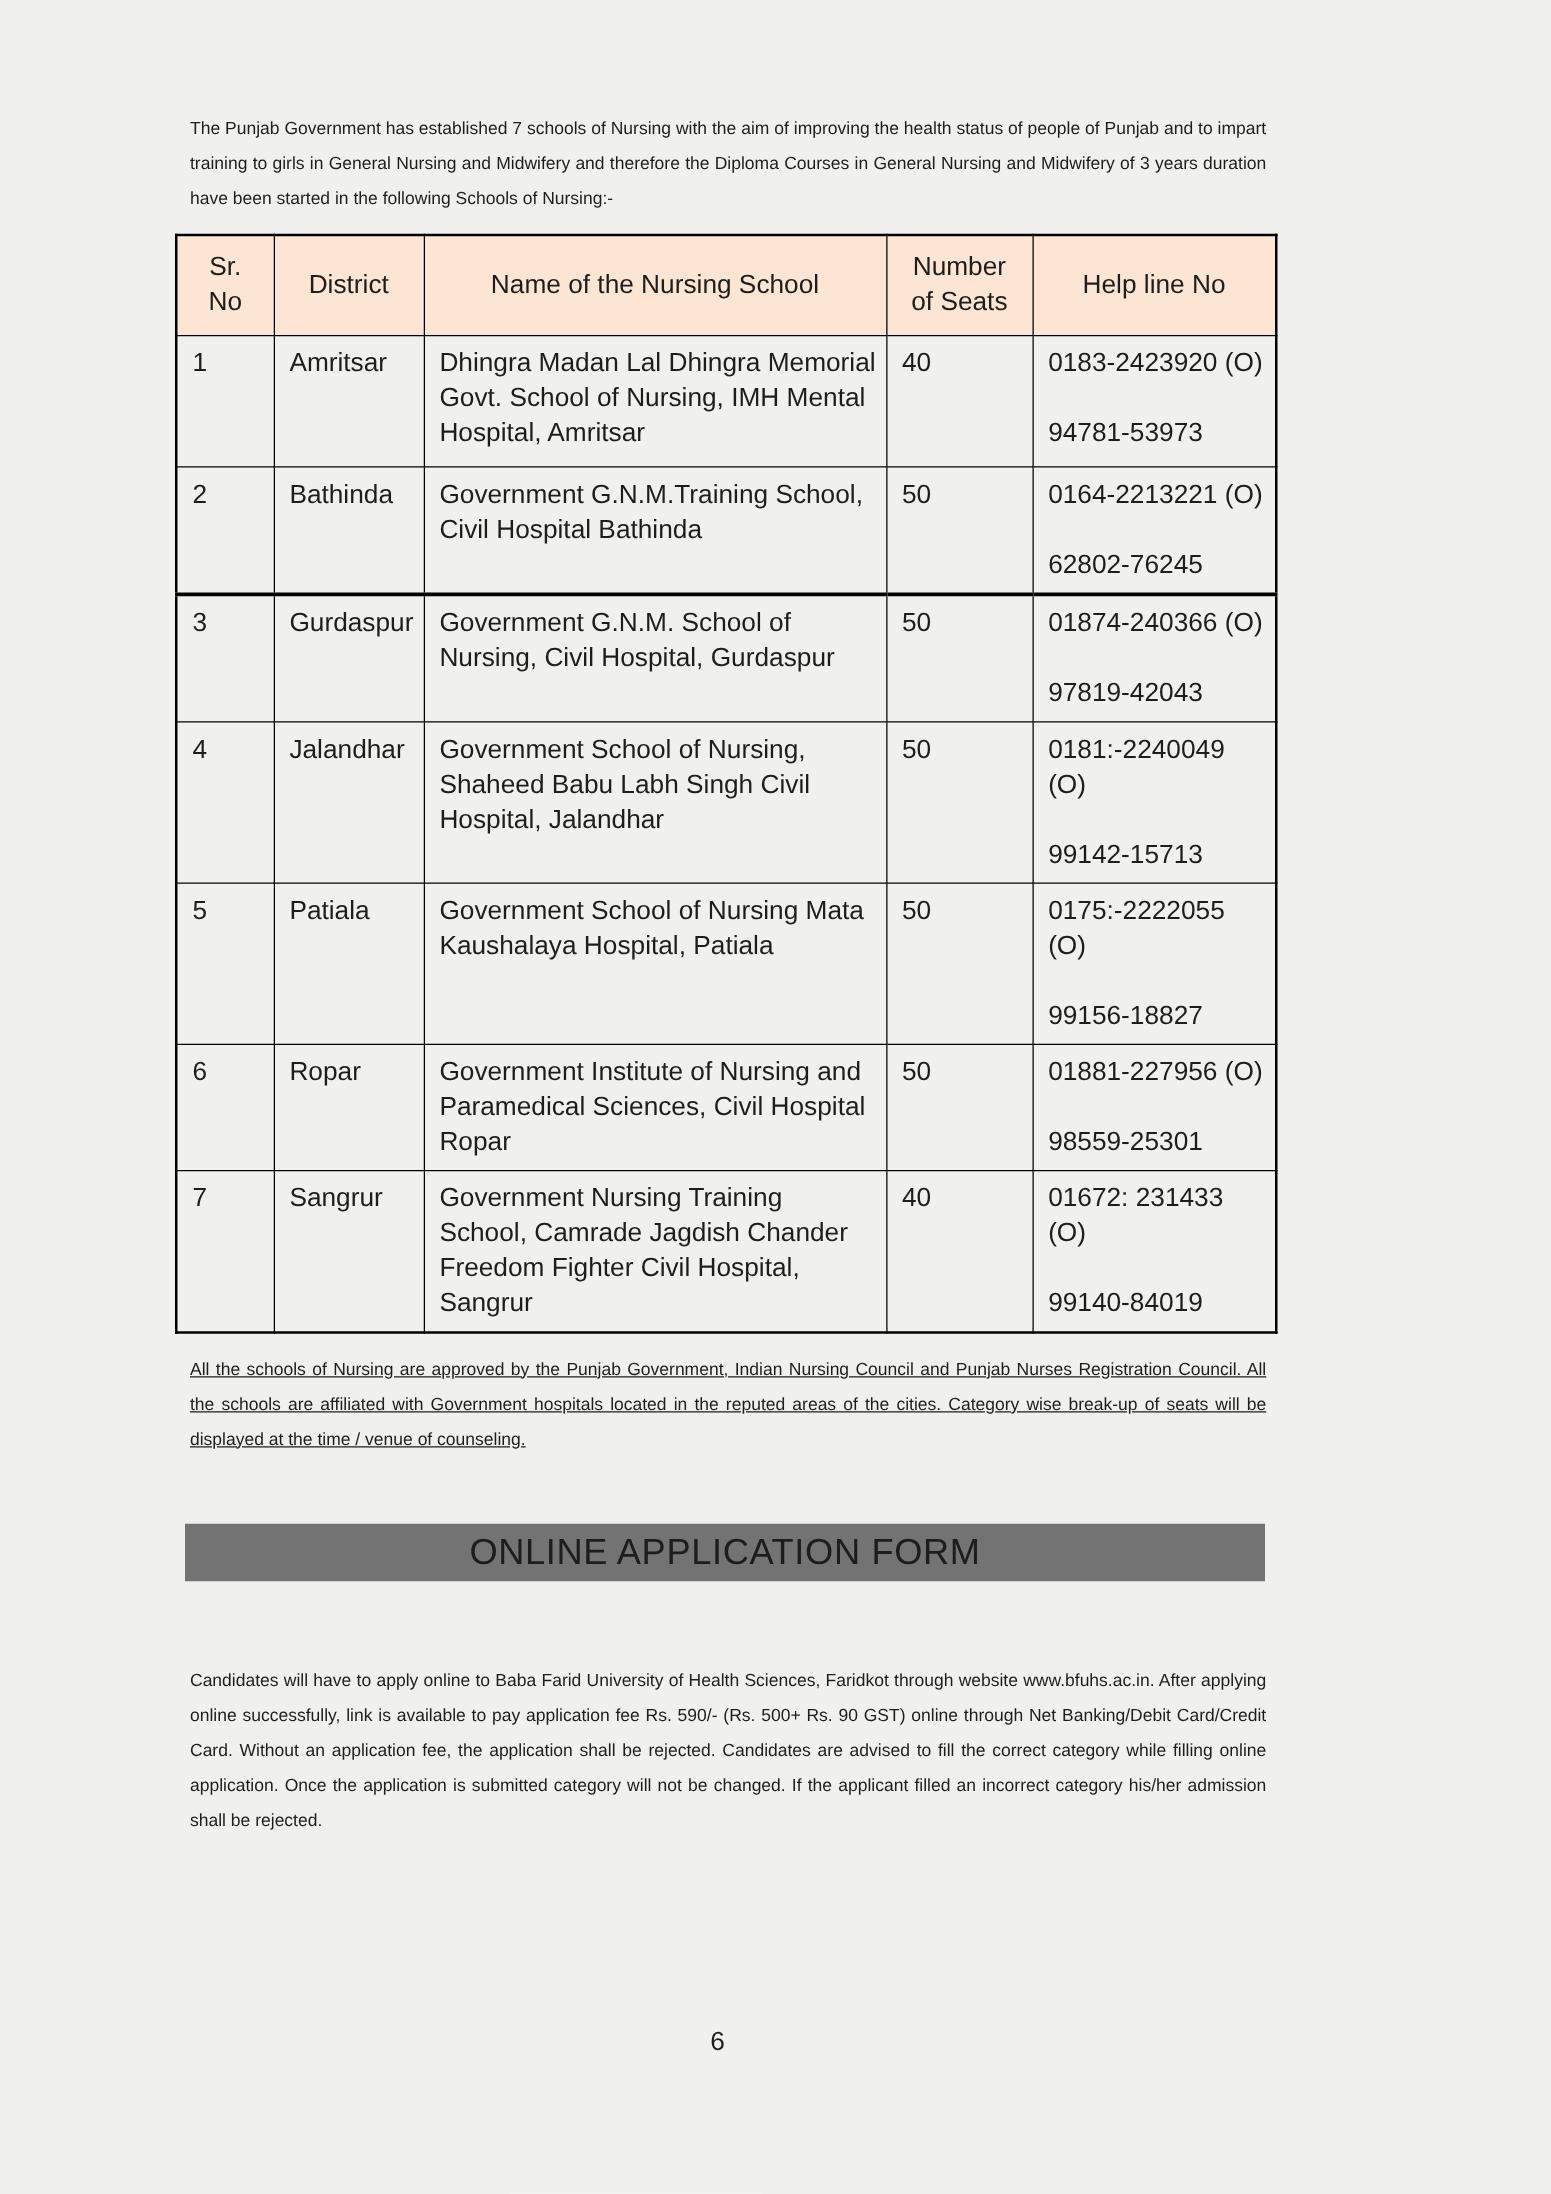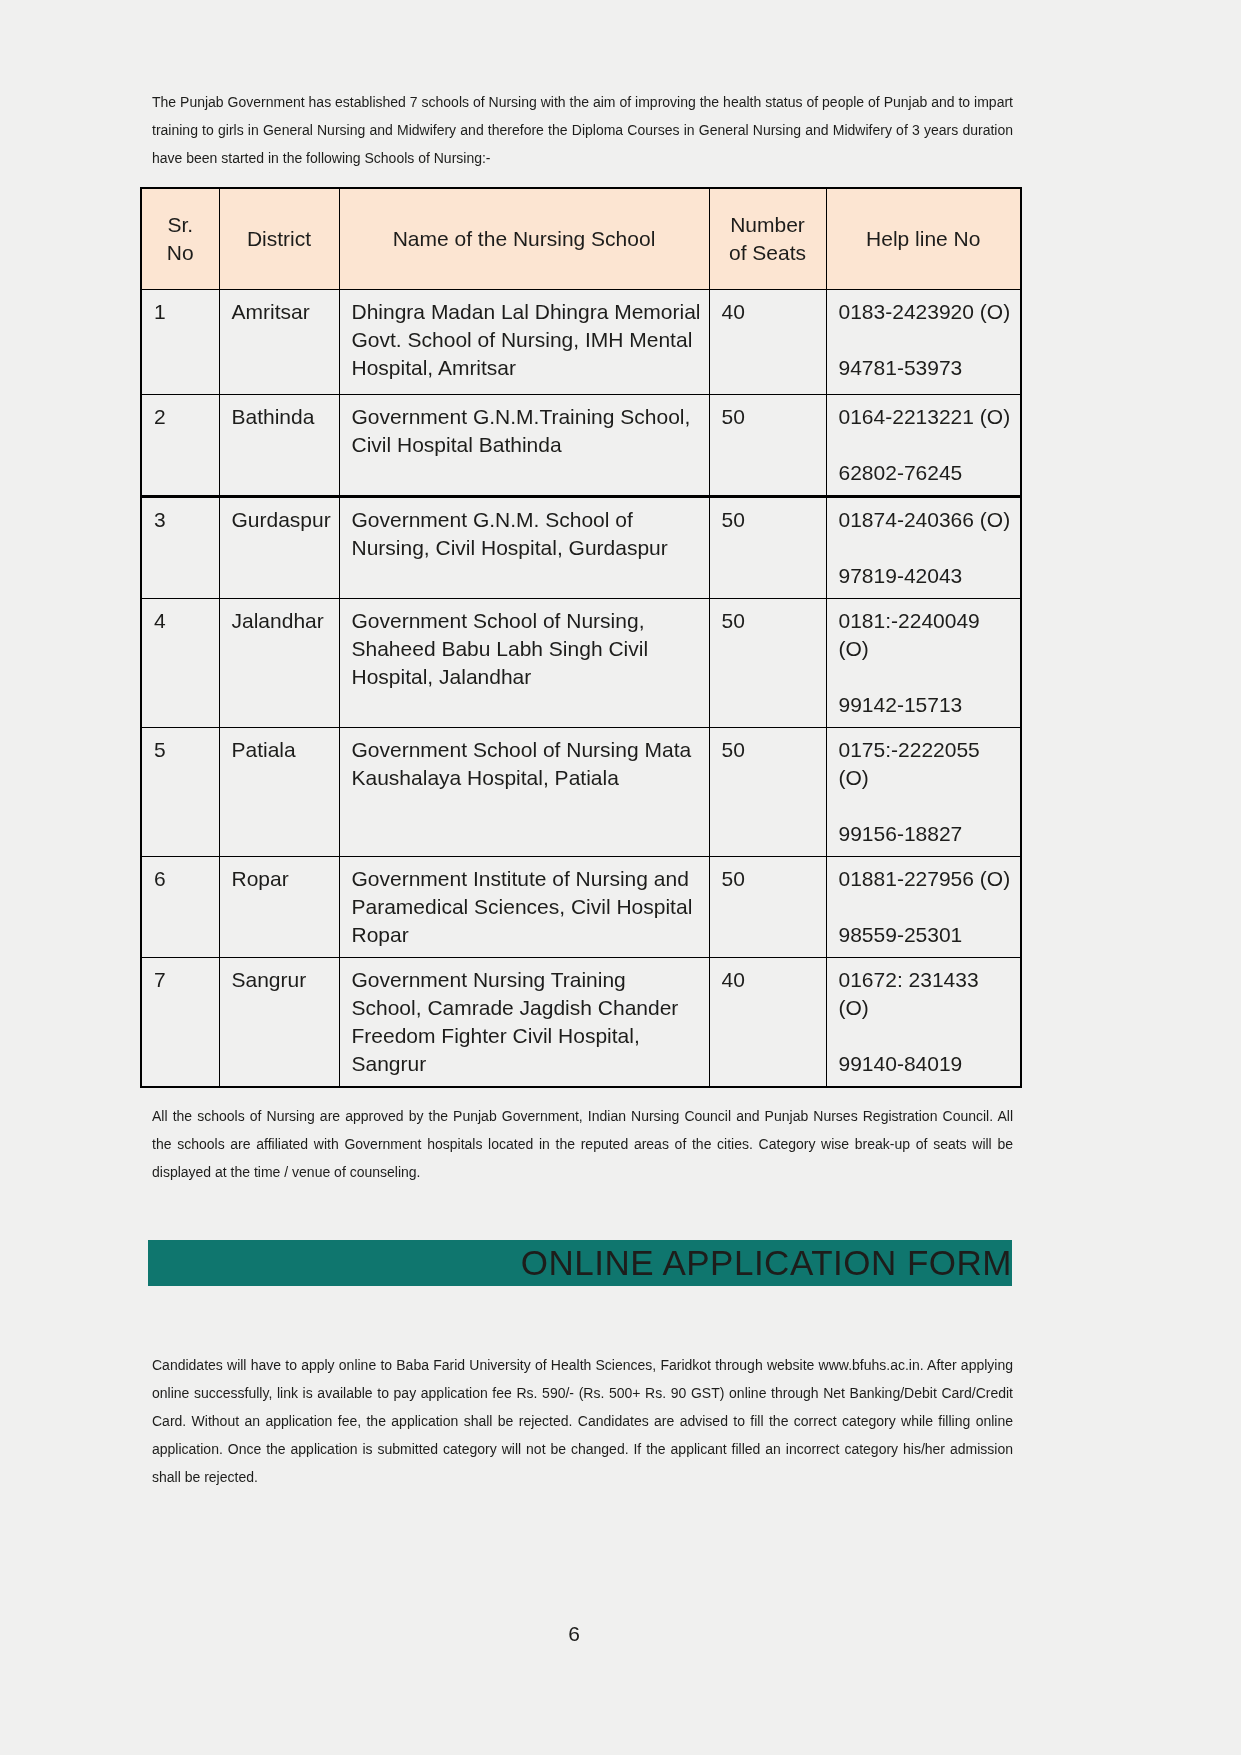--- a/index.html
+++ b/index.html
@@ -27,48 +27,48 @@
   col.c-sr { width:78px; }
   col.c-district { width:120px; }
   col.c-school { width:370px; }
   col.c-seats { width:117px; }
   col.c-phone { width:195px; }
   th, td {
     border:1px solid #000;
     font-size:21px; line-height:28px;
     font-weight:normal;
   }
-  thead tr { height:101px;margin-top:32px; }
+  thead tr { height:80px;margin-top:32px; }
   th {
     background:#fce5d2;
     text-align:center; vertical-align:middle;
     white-space:pre-line;
     padding:4px 4px;
   }
   td {
     vertical-align:top; text-align:left;
     padding:8px 8px 8px 12px;
     background:#f0f0ef;
   }
   tbody tr:nth-child(1) { height:105px; }
   tbody tr:nth-child(2) { height:93px; }
   tbody tr:nth-child(3) { height:93px; }
   tbody tr:nth-child(4) { height:98px; }
   tbody tr:nth-child(5) { height:97px; }
   tbody tr:nth-child(6) { height:98px; }
   tbody tr:nth-child(7) { height:112px; }
   tbody tr:nth-child(3) td { border-top:3px solid #000; }
   .phone-mobile { margin-top:28px; }
-  .after-table { margin-top:14px; }
+  .after-table { margin-top:14px;text-decoration:underline; }
   .banner {
     margin:54px 0 0 8px;
     width:864px; height:46px;
-    background:#0f766e;
-    text-align:right;
-    font-size:35px; line-height:46px;
+    background:#737373;
+    text-align:center;
+    font-size:29px; line-height:46px;
     letter-spacing:0.5px;
   }
   .apply-para { margin-top:65px; }
   .pagenum {
     position:absolute;
     top:1622px; left:140px; width:868px;
     text-align:center;
     font-size:21px;
   }
 </style>

